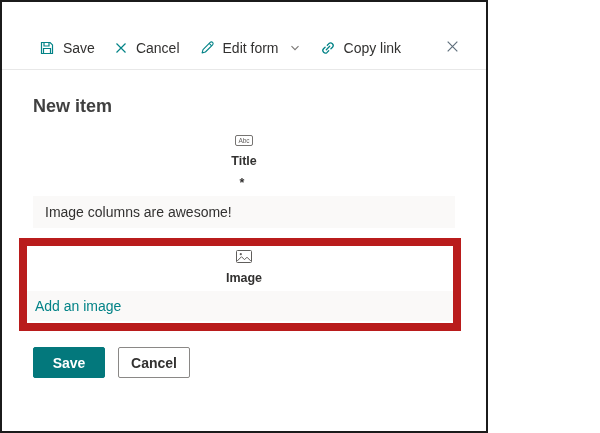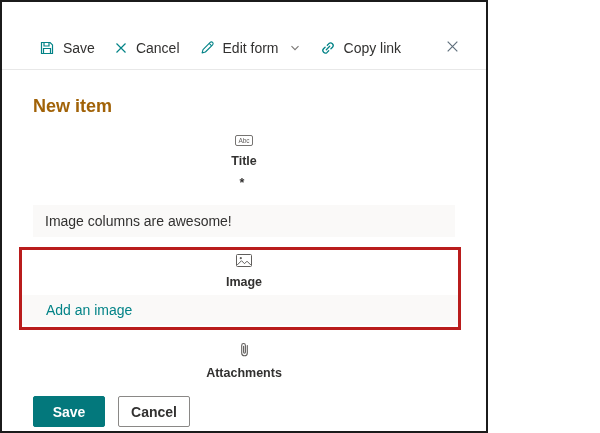--- a/index.html
+++ b/index.html
@@ -29,56 +29,56 @@
   .tb-icon svg { display: block; }
   .chevron-icon { color: #797775; margin-left: 2px; display: flex; align-items: center; }
   .tb-spacer { flex: 1; }
   .close-btn { color: #5f6f7c; display: flex; align-items: center; cursor: pointer; }
 
   .divider { height: 1px; background: #e8e8e8; margin-top: 7px; }
 
   
   .content { padding: 0 31px; }
   .page-title {
-    font-size: 18px; font-weight: 700; color: #a16207;
+    font-size: 18px; font-weight: 700; color: #404040;
     margin: 26px 0 12px 0; line-height: 21px;
   }
 
   .field { margin-top: 18px; }
   .field-label {
     display: flex; align-items: center; gap: 8px;
     font-size: 12.5px; font-weight: 700; color: #323130; flex-direction: column;
   }
   .field-label .fld-icon { display: flex; align-items: center; color: #605e5c; }
   .abc-chip {
     border: 1px solid #767472; border-radius: 2px;
     font-size: 6.5px; font-weight: 400; color: #605e5c;
     padding: 1px 2px; line-height: 7px; letter-spacing: 0;
   }
   .value-box {
-    margin-top: 15px; background: #faf9f8;
+    margin-top: 6px; background: #faf9f8;
     padding: 0 12px; height: 32px;
     display: flex; align-items: center;
   }
   .text-input {
     border: none; outline: none; background: transparent;
     font-family: "Liberation Sans", sans-serif;
     font-size: 14px; color: #323130; width: 100%; padding: 0;
   }
   .action-link { font-size: 14px; color: #038387; cursor: pointer; text-decoration: none; }
 
   
   .highlight-wrap {
     margin: 10px -6px 8px -14px;
-    border: 3px solid #b91c1c;
+    border: 8px solid #b91c1c;
     background: #ffffff;
     padding: 4px 0 2px 0;
   }
   .highlight-wrap .field-label { padding-left: 8px; }
-  .highlight-wrap .value-box { margin-top: 6px; height: 30px; padding-left: 24px; }
+  .highlight-wrap .value-box { margin-top: 6px; height: 30px; padding-left: 8px; }
 
   
   .footer { margin-top: 16px; display: flex; gap: 13px; }
   .btn {
     width: 72px; height: 31px; border-radius: 2px;
     font-family: "Liberation Sans", sans-serif;
     font-size: 14px; font-weight: 700; cursor: pointer;
     display: flex; align-items: center; justify-content: center;
   }
   .btn-primary { background: #03787c; color: #ffffff; border: 1px solid #03787c; }
@@ -177,28 +177,20 @@
           </svg>
         </span>
         <span>Image</span>
       </div>
       <div class="value-box">
         <a class="action-link">Add an image</a>
       </div>
     </div>
 
     <div class="field" style="margin-top:12px;">
-      <div class="field-label">
-        <span class="fld-icon">
-          <svg width="9" height="16" viewBox="0 0 9 16" fill="none" stroke="currentColor" stroke-width="1.1" stroke-linecap="round">
-            <path d="M7.3 3.6 v7.3 a2.8 2.8 0 0 1 -5.6 0 V3.4 a1.85 1.85 0 0 1 3.7 0 v6.9 a0.9 0.9 0 0 1 -1.8 0 V4.2"></path>
-          </svg>
-        </span>
-        <span>Attachments</span>
-      </div>
     </div>
 
     <div class="footer">
       <div class="btn btn-primary">Save</div>
       <div class="btn btn-secondary">Cancel</div>
     </div>
 
   </div>
 </div>
 

